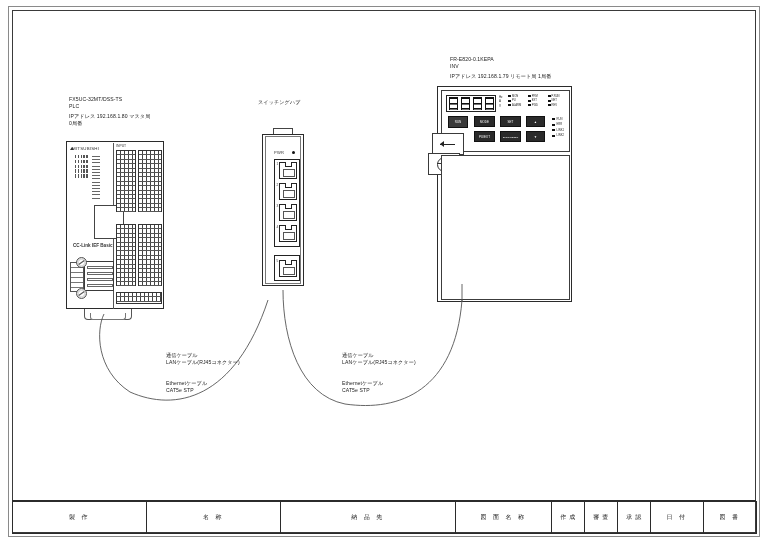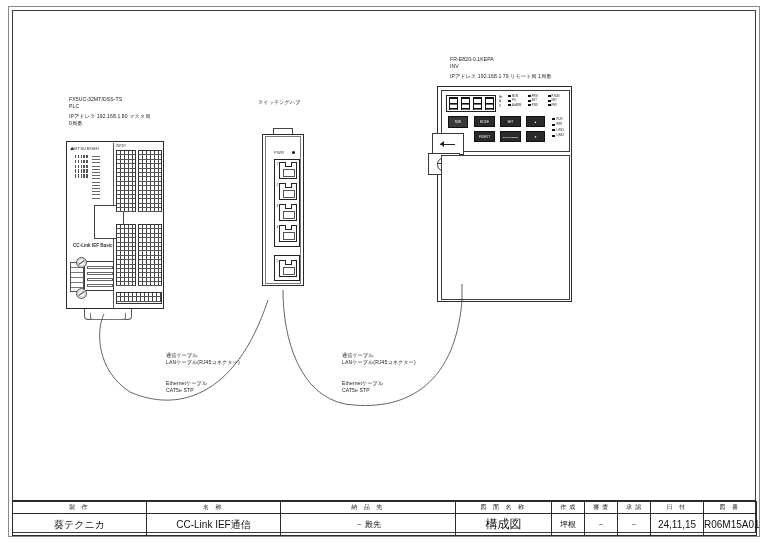--- a/index.html
+++ b/index.html
@@ -355,28 +355,17 @@
         <td class="th-cell">製 作</td>
         <td class="th-cell">名 称</td>
         <td class="th-cell">納 品 先</td>
         <td class="th-cell">図 面 名 称</td>
         <td class="th-cell" style="letter-spacing:.6px">作 成</td>
         <td class="th-cell" style="letter-spacing:.6px">審 査</td>
         <td class="th-cell" style="letter-spacing:.6px">承 認</td>
         <td class="th-cell">日 付</td>
         <td class="th-cell">図 番</td>
       </tr>
-      <tr>
-        <td class="tv-cell mid">葵テクニカ</td>
-        <td class="tv-cell mid">CC-Link IEF通信</td>
-        <td class="tv-cell sm">－ 殿先</td>
-        <td class="tv-cell">構成図</td>
-        <td class="tv-cell sm">坪根</td>
-        <td class="tv-cell sm">－</td>
-        <td class="tv-cell sm">－</td>
-        <td class="tv-cell mid">24,11,15</td>
-        <td class="tv-cell mid">R06M15A01</td>
-      </tr>
     </tbody>
       </table>
   </div>
 
 </div>
 
 </body></html>

